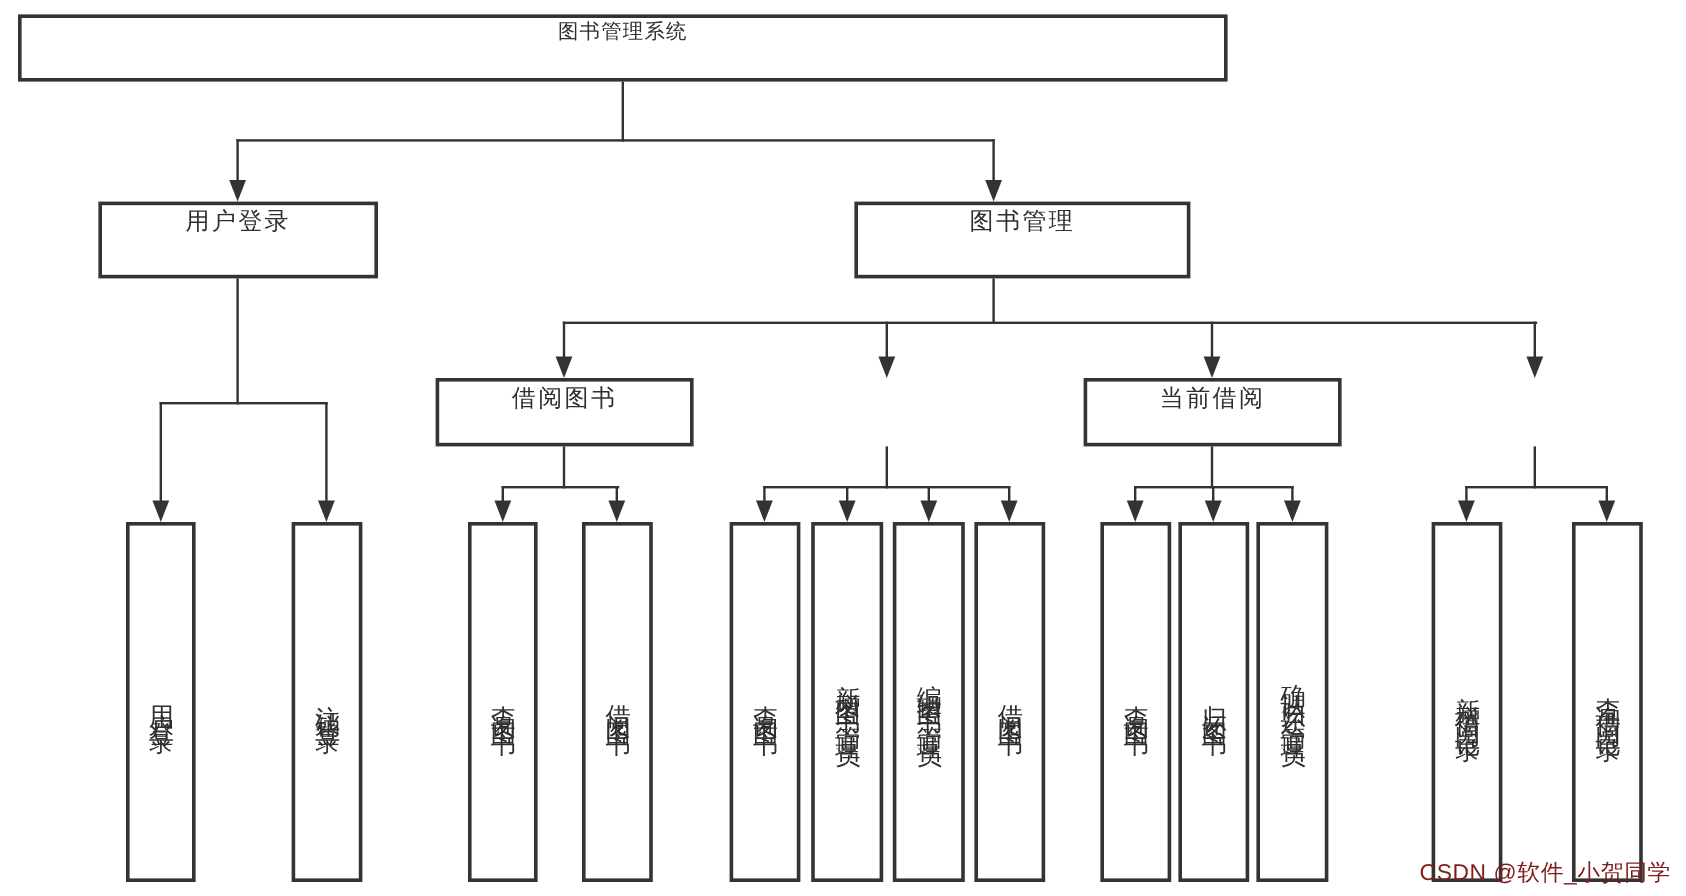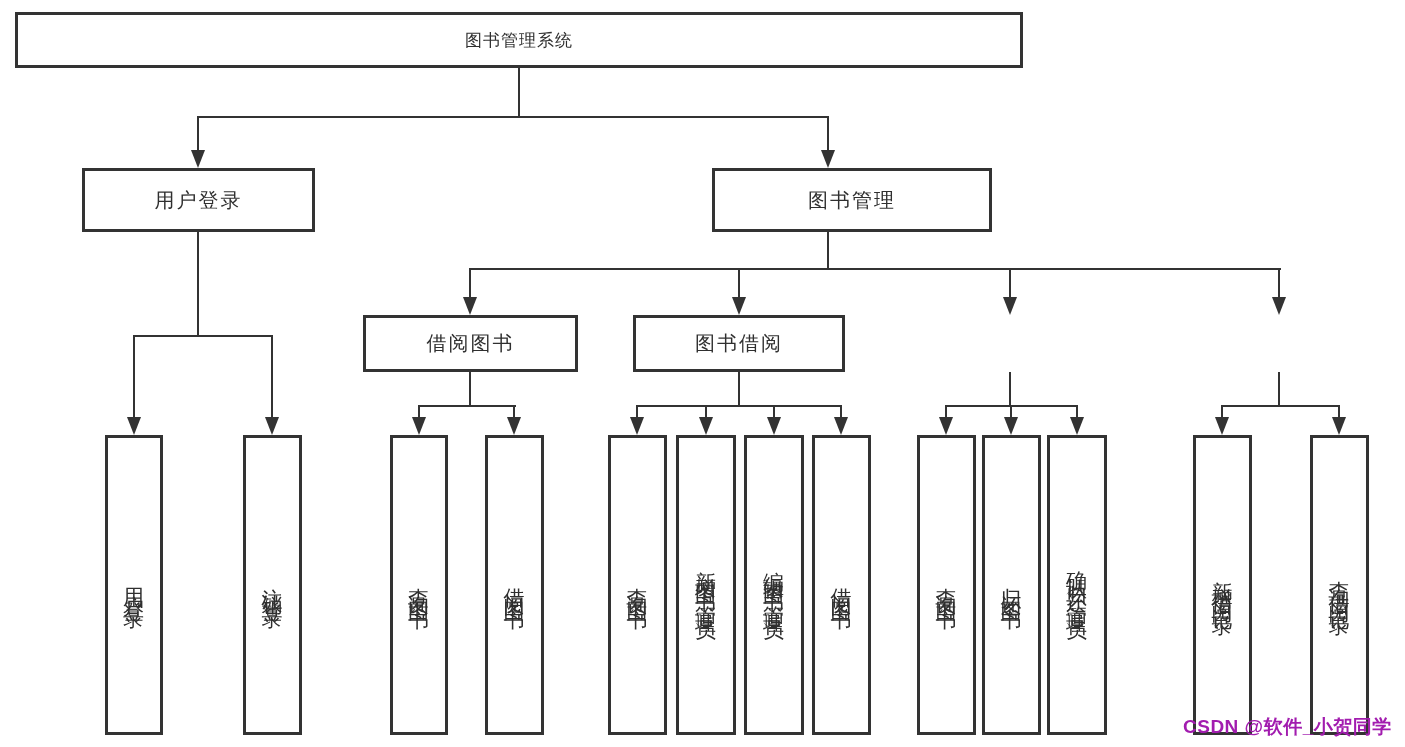--- a/index.html
+++ b/index.html
@@ -5,58 +5,58 @@
   :root{
     --line:#333333;
     --text:#2f2f2f;
   }
   html,body{margin:0;padding:0;background:#ffffff;}
   body{font-family:"Liberation Sans","DejaVu Sans",sans-serif;}
   #canvas{position:relative;width:1405px;height:747px;background:#ffffff;overflow:hidden;}
 
   
   .hbox{position:absolute;box-sizing:border-box;border:3px solid var(--line);background:#fff;
-        display:flex;align-items:center;justify-content:center;color:var(--text);}
+        display:flex;justify-content:center;color:var(--text);}
   .hbox.root{font-size:17px;letter-spacing:1px;}
   .hbox.l2,.hbox.l3{font-size:20px;letter-spacing:2px;}
   .vbox{position:absolute;box-sizing:border-box;border:3px solid var(--line);background:#fff;
         display:flex;align-items:center;justify-content:center;color:var(--text);}
   .vbox span{writing-mode:vertical-rl;text-orientation:upright;font-size:21px;letter-spacing:7px;line-height:1;}
 
   
   .ln{position:absolute;background:var(--line);}
   .v{width:2px;}
   .h{height:2px;}
   .ar{position:absolute;width:0;height:0;border-left:7px solid transparent;
       border-right:7px solid transparent;border-top:18px solid var(--line);}
 
-  .watermark{position:absolute;left:1183px;top:714px;font-size:19px;color:#a21caf;
-             letter-spacing:0.5px;z-index:10;white-space:nowrap;font-weight:bold;}
+  .watermark{position:absolute;left:1183px;top:714px;font-size:19px;color:#7f1d1d;
+             letter-spacing:0.5px;z-index:10;white-space:nowrap;}
 </style>
 </head>
 <body>
 
 <div id="canvas">
 
   <div class="hbox root" style="left:15px;top:12px;width:1008px;height:56px;">
     <span>图书管理系统</span>
   </div>
 
   <div class="hbox l2" style="left:82px;top:168px;width:233px;height:64px;">
     <span>用户登录</span>
   </div>
   <div class="hbox l2" style="left:712px;top:168px;width:280px;height:64px;">
     <span>图书管理</span>
   </div>
 
   <div class="hbox l3" style="left:363px;top:315px;width:215px;height:57px;">
     <span>借阅图书</span>
   </div>
-  <div class="hbox l3" style="left:633px;top:315px;width:212px;height:57px;">
-    <span>图书借阅</span>
+  <div class="hbox l3" style="left:903px;top:315px;width:215px;height:57px;">
+    <span>当前借阅</span>
   </div>
 
   <div class="vbox" style="left:105px;top:435px;width:58px;height:300px;">
     <span>用户登录</span>
   </div>
   <div class="vbox" style="left:243px;top:435px;width:59px;height:300px;">
     <span>注销登录</span>
   </div>
 
   <div class="vbox" style="left:390px;top:435px;width:58px;height:300px;">

